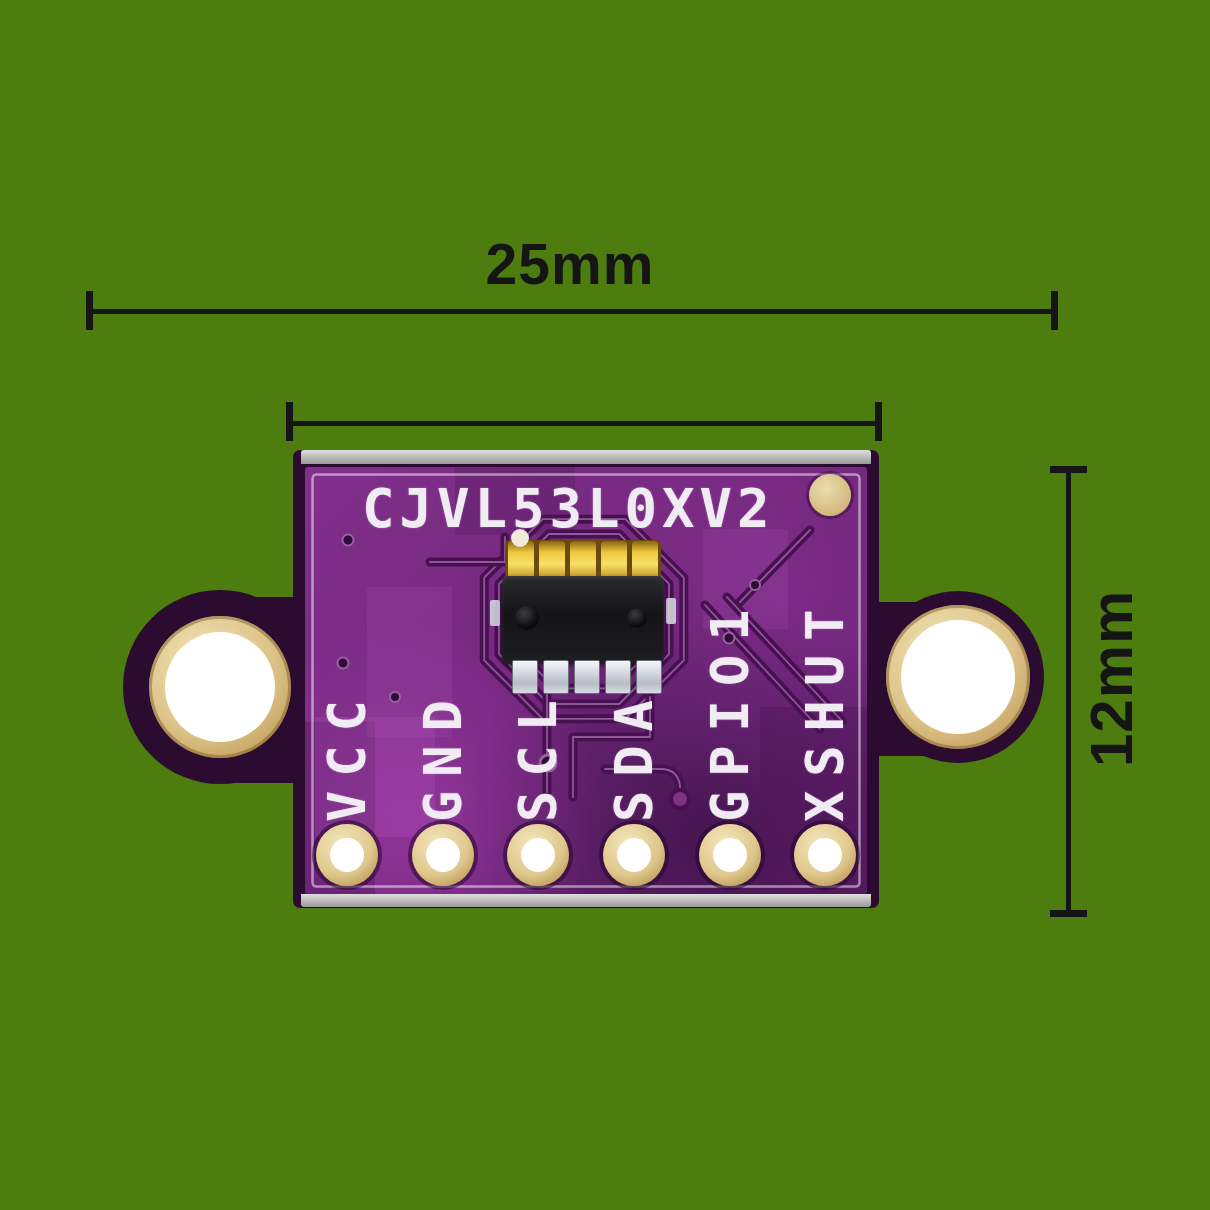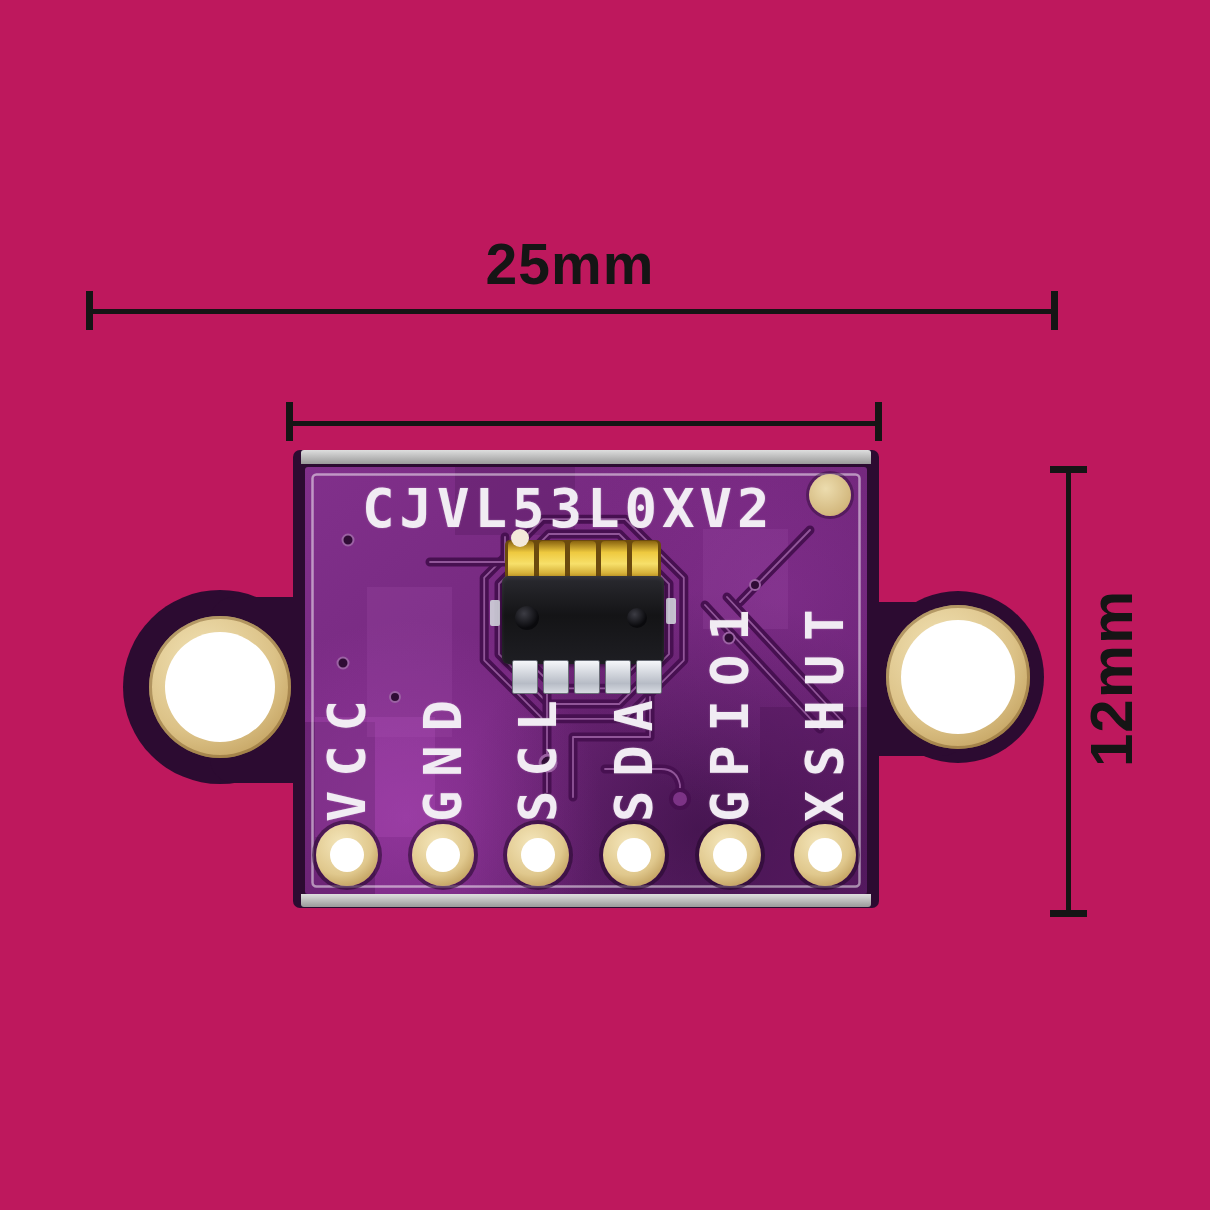--- a/index.html
+++ b/index.html
@@ -1,16 +1,16 @@
 <!DOCTYPE html>
 <html style="--c-dim: #151515; --c-board_edge: #2c0b31; --c-pcb_purple: #76297f; --c-trace_dark: #471051; --c-trace_light: #a468ab; --c-silkscreen: #f1ecf3; --c-gold: #dcc287; --c-silver: #c9cdd4; --c-chip_black: #17171a; --c-background: #ffffff;"><head>
 <meta charset="utf-8">
 <style>
   html,body{margin:0;padding:0;background:#fff;}
-  .scene{position:relative;width:1210px;height:1210px;background:#be185d;overflow:hidden;
+  .scene{position:relative;width:1210px;height:1210px;background:#4d7c0f;overflow:hidden;
          font-family:"Liberation Sans",sans-serif;}
   .abs{position:absolute;}
 
   
   .dim-label{color:var(--c-dim,#151515);font-weight:bold;font-size:57px;line-height:60px;
              text-align:center;letter-spacing:1px;}
   .dim-line-h{background:var(--c-dim,#151515);height:5px;}
   .dim-line-v{background:var(--c-dim,#151515);width:5px;}
   .dim-tick-v{background:var(--c-dim,#151515);width:7px;height:39px;}
   .dim-tick-h{background:var(--c-dim,#151515);width:37px;height:7px;}

